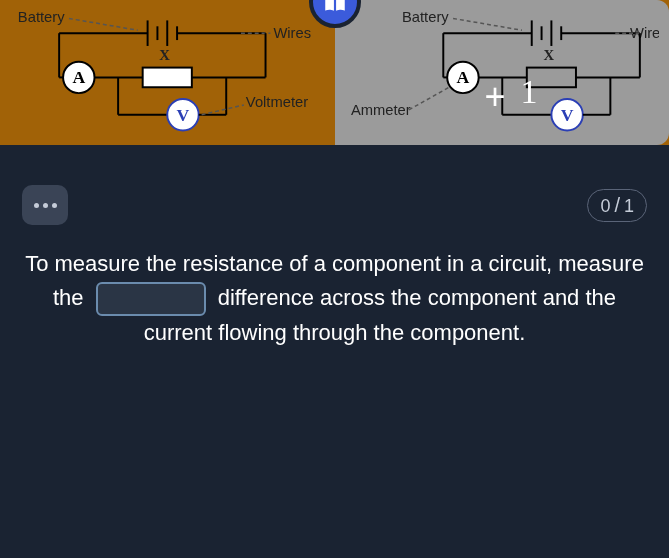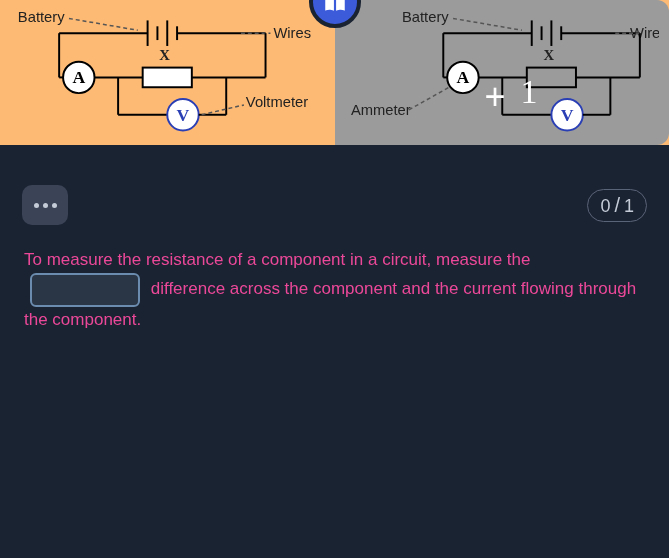--- a/index.html
+++ b/index.html
@@ -7,21 +7,21 @@
     width: 669px;
     height: 558px;
     background: #1a2332;
     font-family: -apple-system, BlinkMacSystemFont, "Segoe UI", Arial, sans-serif;
     overflow: hidden;
     position: relative;
   }
   .diagrams-row {
     display: flex;
     height: 145px;
-    background: #fdba74;
+    background: #a16207;
     justify-content: space-between;
   }
   .diagram-panel {
     flex: 1;
     position: relative;
     padding: 8px 10px;
   }
   .diagram-panel.right {
     background: #9b9b9b;
     border-top-right-radius: 12px;
@@ -115,23 +115,24 @@
     border-radius: 20px;
     padding: 4px 12px;
     color: #c5ccd8;
     font-size: 18px;
     display: flex;
     align-items: baseline;
     gap: 4px;
   }
   .score-pill .slash { font-size: 20px; }
   .question-text {
-    color: #ec4899;
-    font-size: 17px;
+    color: #ffffff;
+    font-size: 22px;
     line-height: 1.55;
+    text-align: center;
     font-weight: 400;
     padding: 0 6px;
   }
   .blank-input {
     display: inline-block;
     width: 110px;
     height: 34px;
     border: 2px solid #6b8cae;
     border-radius: 6px;
     background: #2a3545;

